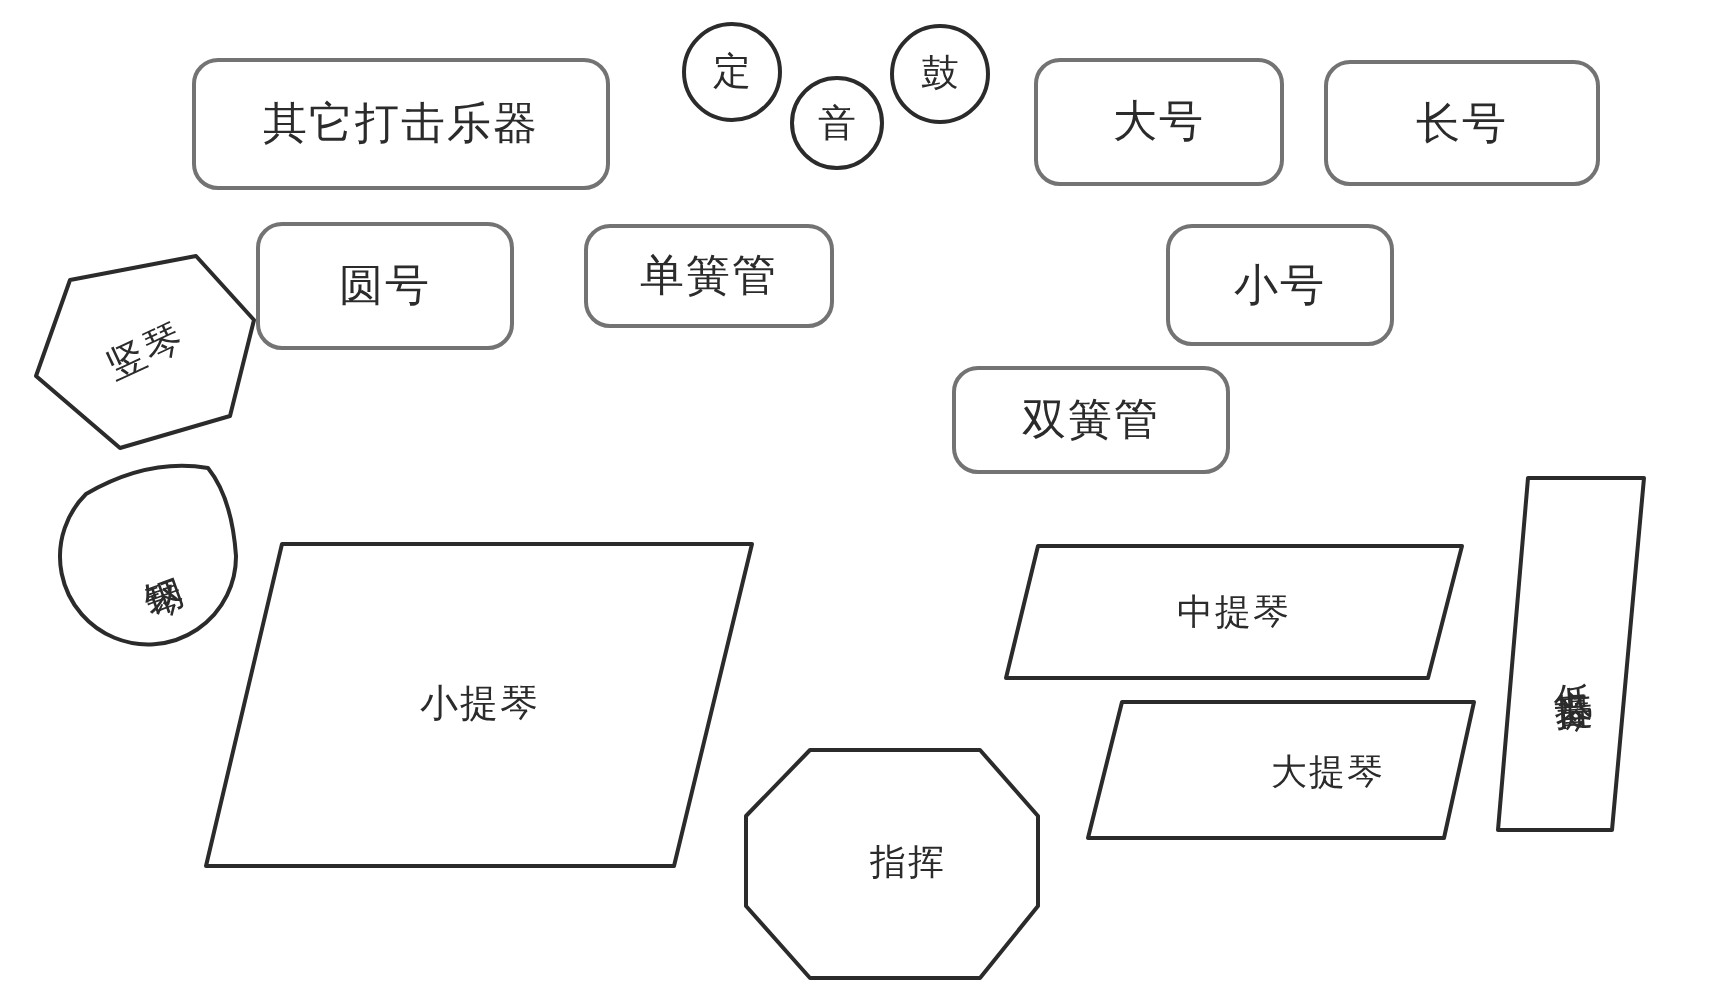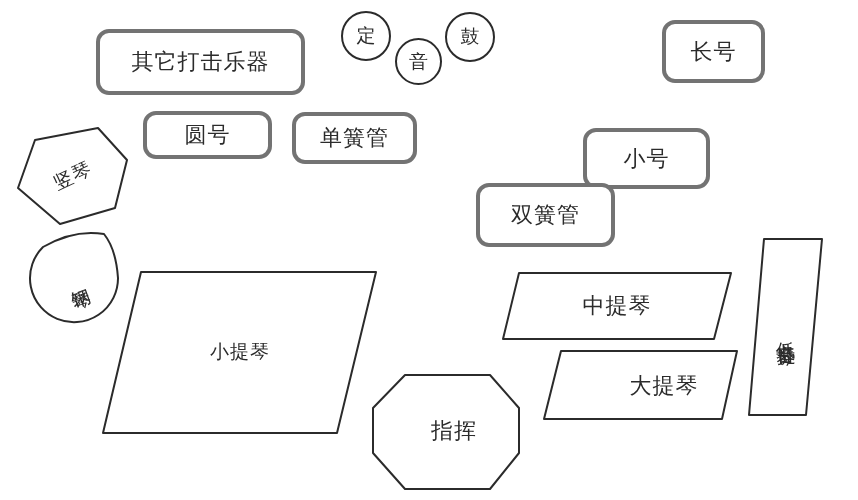--- a/index.html
+++ b/index.html
@@ -2,32 +2,32 @@
 <html><head>
 <meta charset="utf-8">
 <style>
   html,body{margin:0;padding:0;background:#ffffff;}
   #stage{
     position:relative;width:858px;height:500px;background:#ffffff;overflow:hidden;
     font-family:"DejaVu Sans", sans-serif;color:#2b2b2b;
   }
   #shapes{position:absolute;left:0;top:0;width:858px;height:500px;}
   .rbox{
-    position:absolute;border:4px solid #737373;border-radius:13px;background:#ffffff;
+    position:absolute;border:2px solid #737373;border-radius:13px;background:#ffffff;
     display:flex;align-items:center;justify-content:center;box-sizing:border-box;
   }
   .rbox span{font-size:22px;letter-spacing:1px;}
   .circle{
     position:absolute;border:2px solid #2b2b2b;border-radius:50%;background:#ffffff;
     display:flex;align-items:center;justify-content:center;box-sizing:border-box;
   }
   .circle span{font-size:19px;}
   .lbl{
     position:absolute;transform:translate(-50%,-50%);white-space:nowrap;
-    font-size:22px;letter-spacing:1px;
+    font-size:18px;letter-spacing:1px;
   }
   .vtext{
     writing-mode:vertical-rl;text-orientation:upright;letter-spacing:3px;white-space:nowrap;
   }
   .tilt25{transform:translate(-50%,-50%) rotate(-25deg);}
   .tilt20v{transform:translate(-50%,-50%) rotate(-20deg);}
   .tilt4v{transform:translate(-50%,-50%) rotate(-4deg);}
 </style>
 </head>
 <body>
@@ -43,40 +43,43 @@
       <polygon points="561,351 737,351 722,419 544,419"></polygon>
       <polygon points="764,239 822,239 806,415 749,415"></polygon>
       <polygon points="405,375 490,375 519,408 519,453 490,489 405,489 373,453 373,408"></polygon>
     </g>
   </svg>
 
   <div class="rbox" style="left:96px;top:29px;width:209px;height:66px">
     <span>其它打击乐器</span>
   </div>
 
+  <div class="rbox" style="left:517px;top:29px;width:125px;height:64px">
+    <span>大号</span>
+  </div>
 
-  <div class="rbox" style="left:662px;top:20px;width:103px;height:63px">
+  <div class="rbox" style="left:662px;top:30px;width:138px;height:63px">
     <span>长号</span>
   </div>
 
-  <div class="rbox" style="left:143px;top:111px;width:129px;height:48px">
+  <div class="rbox" style="left:128px;top:111px;width:129px;height:64px">
     <span>圆号</span>
   </div>
 
   <div class="rbox" style="left:292px;top:112px;width:125px;height:52px">
     <span>单簧管</span>
   </div>
 
 
-  <div class="rbox" style="left:583px;top:128px;width:127px;height:61px">
+  <div class="rbox" style="left:583px;top:112px;width:114px;height:61px">
     <span>小号</span>
   </div>
 
 
-  <div class="rbox" style="left:476px;top:183px;width:139px;height:64px">
+  <div class="rbox" style="left:476px;top:183px;width:139px;height:54px">
     <span>双簧管</span>
   </div>
 
   <div class="circle" style="left:341px;top:11px;width:50px;height:50px">
     <span>定</span>
   </div>
   <div class="circle" style="left:395px;top:38px;width:47px;height:47px">
     <span>音</span>
   </div>
   <div class="circle" style="left:445px;top:12px;width:50px;height:50px">

